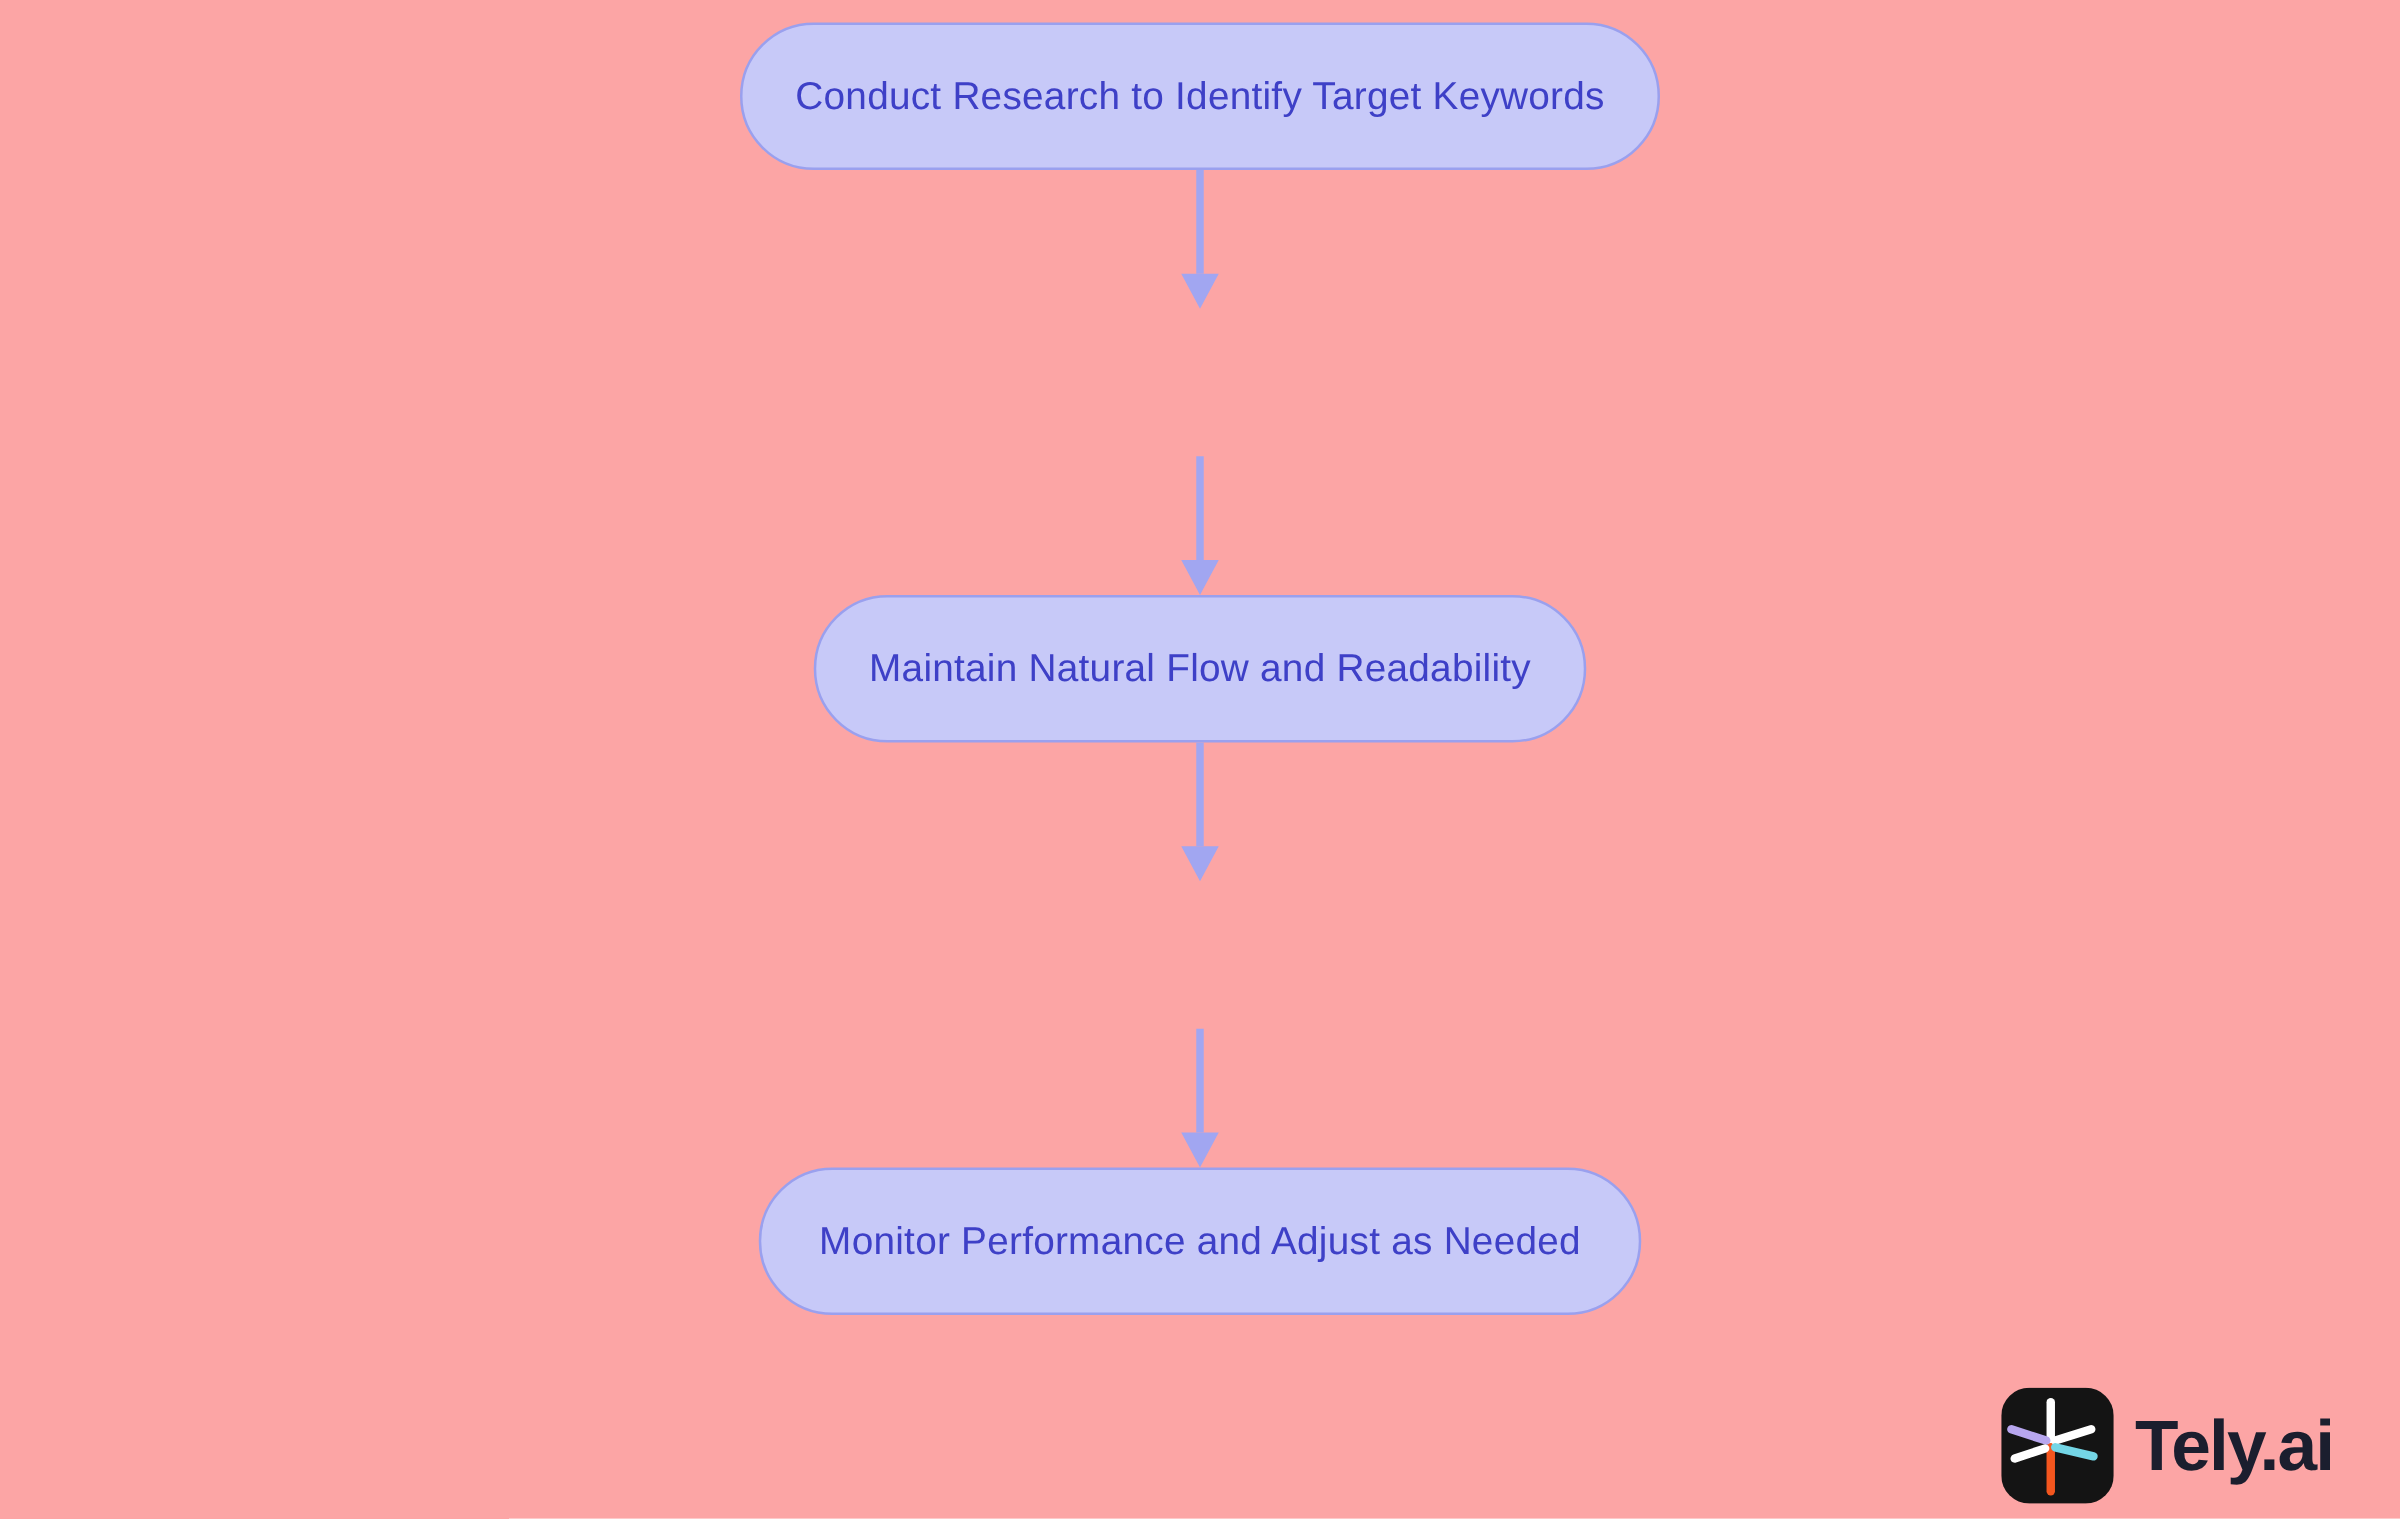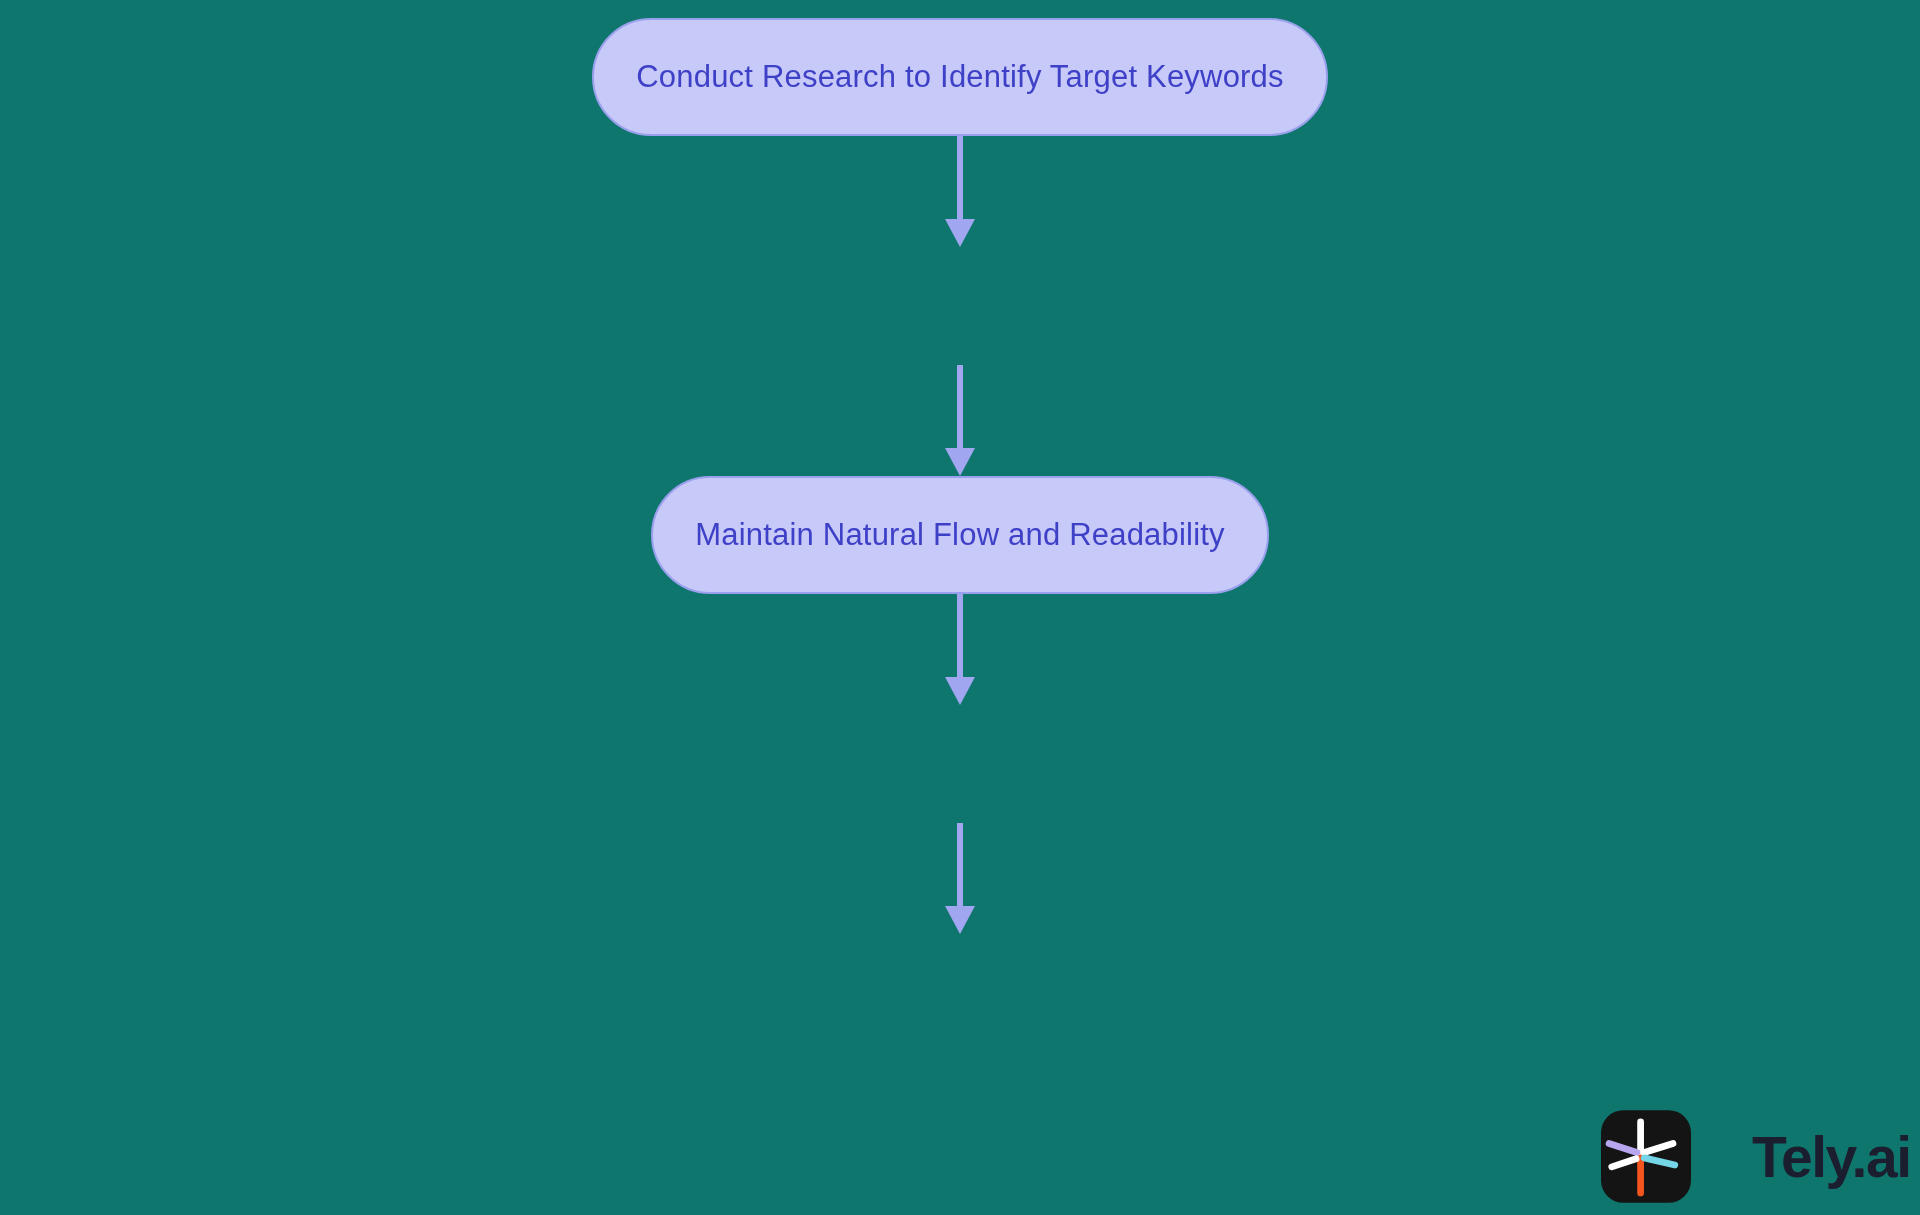--- a/index.html
+++ b/index.html
@@ -5,21 +5,21 @@
   html, body {
     margin: 0;
     padding: 0;
     background: #ffffff;
     font-family: "Liberation Sans", sans-serif;
   }
   .canvas {
     position: relative;
     width: 1920px;
     height: 1215px;
-    background: #0f766e;
+    background: #fca5a5;
     overflow: hidden;
   }
   .node {
     position: absolute;
     height: 118px;
     background: #c7c9f8;
     border: 2px solid #9aa0ee;
     border-radius: 61px;
     box-sizing: border-box;
     display: flex;
@@ -62,21 +62,20 @@
     gap: 17px;
   }
   .brand-icon {
     display: block;
   }
   .brand-wordmark {
     color: #1b1e2e;
     font-size: 57px;
     font-weight: 700;
     letter-spacing: -1.5px;
-    margin-left: 44px;
   }
 </style>
 </head>
 <body>
 
 <div class="canvas">
 
   <div class="node" style="left:592px; top:18px; width:736px;">
     <span class="node-label">Conduct Research to Identify Target Keywords</span>
   </div>
@@ -100,20 +99,23 @@
     <div class="arrow-line"></div>
     <div class="arrow-head"></div>
   </div>
 
 
   <div class="arrow" style="left:944px; top:823px; height:111px;">
     <div class="arrow-line"></div>
     <div class="arrow-head"></div>
   </div>
 
+  <div class="node" style="left:607px; top:934px; width:706px;">
+    <span class="node-label">Monitor Performance and Adjust as Needed</span>
+  </div>
 
   <div class="brand">
     <svg class="brand-icon" width="90" height="93" viewBox="0 0 100 103" xmlns="http://www.w3.org/2000/svg">
       <rect x="0" y="0" width="100" height="103" rx="25" fill="#141414"></rect>
 
       <line x1="44" y1="48" x2="44" y2="13" stroke="#ffffff" stroke-width="7.5" stroke-linecap="round"></line>
 
       <line x1="44" y1="53" x2="44" y2="92" stroke="#f4561e" stroke-width="7.5" stroke-linecap="round"></line>
 
       <line x1="40" y1="47" x2="9" y2="37" stroke="#b7a6ee" stroke-width="7.5" stroke-linecap="round"></line>

